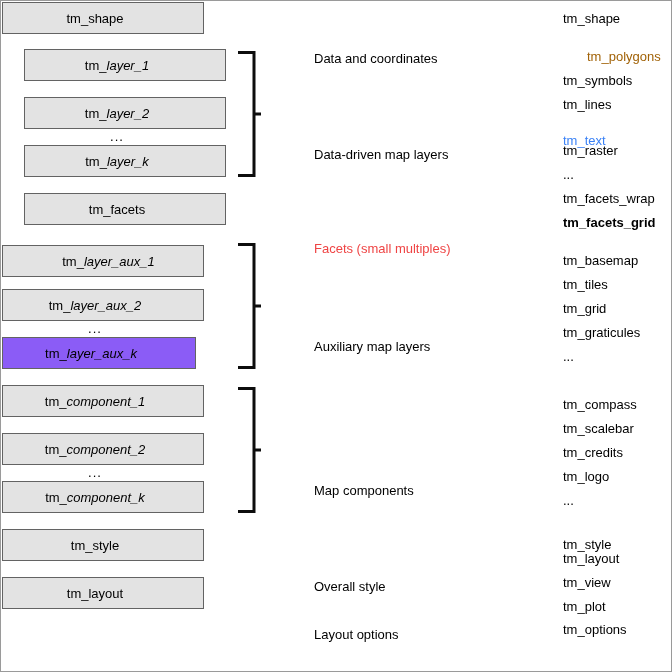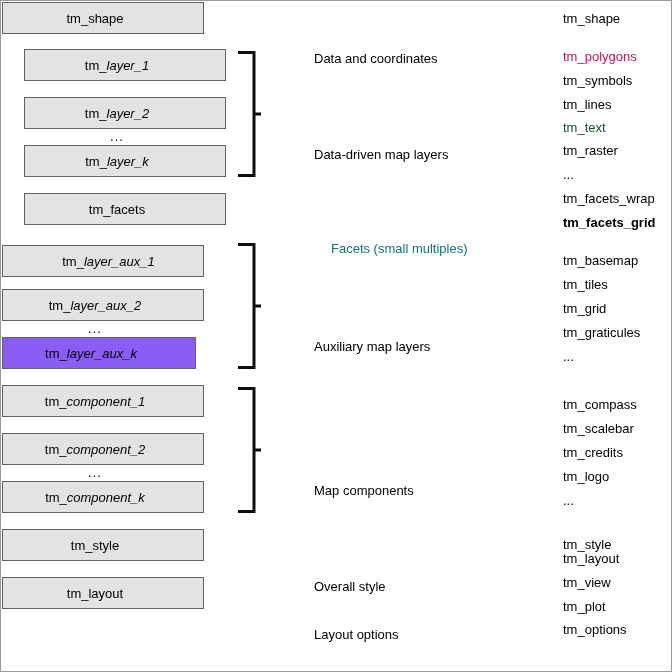--- a/index.html
+++ b/index.html
@@ -123,32 +123,32 @@
           <path d="M 17 63 L 24 63" stroke="#0d0d0d" stroke-width="3"></path>
         </svg></div>
       <div class="bracket" style="left: 236px; top: 386px; width: 25px; height: 126px;"><svg width="25" height="126" viewBox="0 0 25 126">
           <path d="M 1 1.5 L 17 1.5 L 17 124.5 L 1 124.5" fill="none" stroke="#0d0d0d" stroke-width="3"></path>
           <path d="M 17 63 L 24 63" stroke="#0d0d0d" stroke-width="3"></path>
         </svg></div>
     </div>
   <div id="middle-layer">
       <div class="mid-label" style="left: 313px; top: 10px; color: rgb(0, 0, 0);">Data and coordinates</div>
       <div class="mid-label" style="left: 313px; top: 106px; color: rgb(0, 0, 0);">Data-driven map layers</div>
-      <div class="mid-label" style="left: 330px; top: 200px; color: #0f766e;">Facets (small multiples)</div>
+      <div class="mid-label" style="left: 313px; top: 200px; color: #ef4444;">Facets (small multiples)</div>
       <div class="mid-label" style="left: 313px; top: 298px; color: rgb(0, 0, 0);">Auxiliary map layers</div>
       <div class="mid-label" style="left: 313px; top: 442px; color: rgb(0, 0, 0);">Map components</div>
       <div class="mid-label" style="left: 313px; top: 538px; color: rgb(0, 0, 0);">Overall style</div>
       <div class="mid-label" style="left: 313px; top: 586px; color: rgb(0, 0, 0);">Layout options</div>
     </div>
   <div id="right-layer">
       <div class="right-item" style="top: 10px; color: rgb(0, 0, 0);">tm_shape</div>
-      <div class="right-item" style="top: 48px; color: #be185d;">tm_polygons</div>
+      <div class="right-item" style="top: 48px; color: #a16207; margin-left: 24px;">tm_polygons</div>
       <div class="right-item" style="top: 72px; color: rgb(0, 0, 0);">tm_symbols</div>
       <div class="right-item" style="top: 96px; color: rgb(0, 0, 0);">tm_lines</div>
-      <div class="right-item" style="top: 119px; color: #14532d;">tm_text</div>
+      <div class="right-item" style="top: 132px; color: #3b82f6;">tm_text</div>
       <div class="right-item" style="top: 142px; color: rgb(0, 0, 0);">tm_raster</div>
       <div class="right-item" style="top: 166px; color: rgb(0, 0, 0);">...</div>
       <div class="right-item" style="top: 190px; color: rgb(0, 0, 0);">tm_facets_wrap</div>
       <div class="right-item" style="top: 214px; color: rgb(0, 0, 0); font-weight: bold;">tm_facets_grid</div>
       <div class="right-item" style="top: 252px; color: rgb(0, 0, 0);">tm_basemap</div>
       <div class="right-item" style="top: 276px; color: rgb(0, 0, 0);">tm_tiles</div>
       <div class="right-item" style="top: 300px; color: rgb(0, 0, 0);">tm_grid</div>
       <div class="right-item" style="top: 324px; color: rgb(0, 0, 0);">tm_graticules</div>
       <div class="right-item" style="top: 348px; color: rgb(0, 0, 0);">...</div>
       <div class="right-item" style="top: 396px; color: rgb(0, 0, 0);">tm_compass</div>

